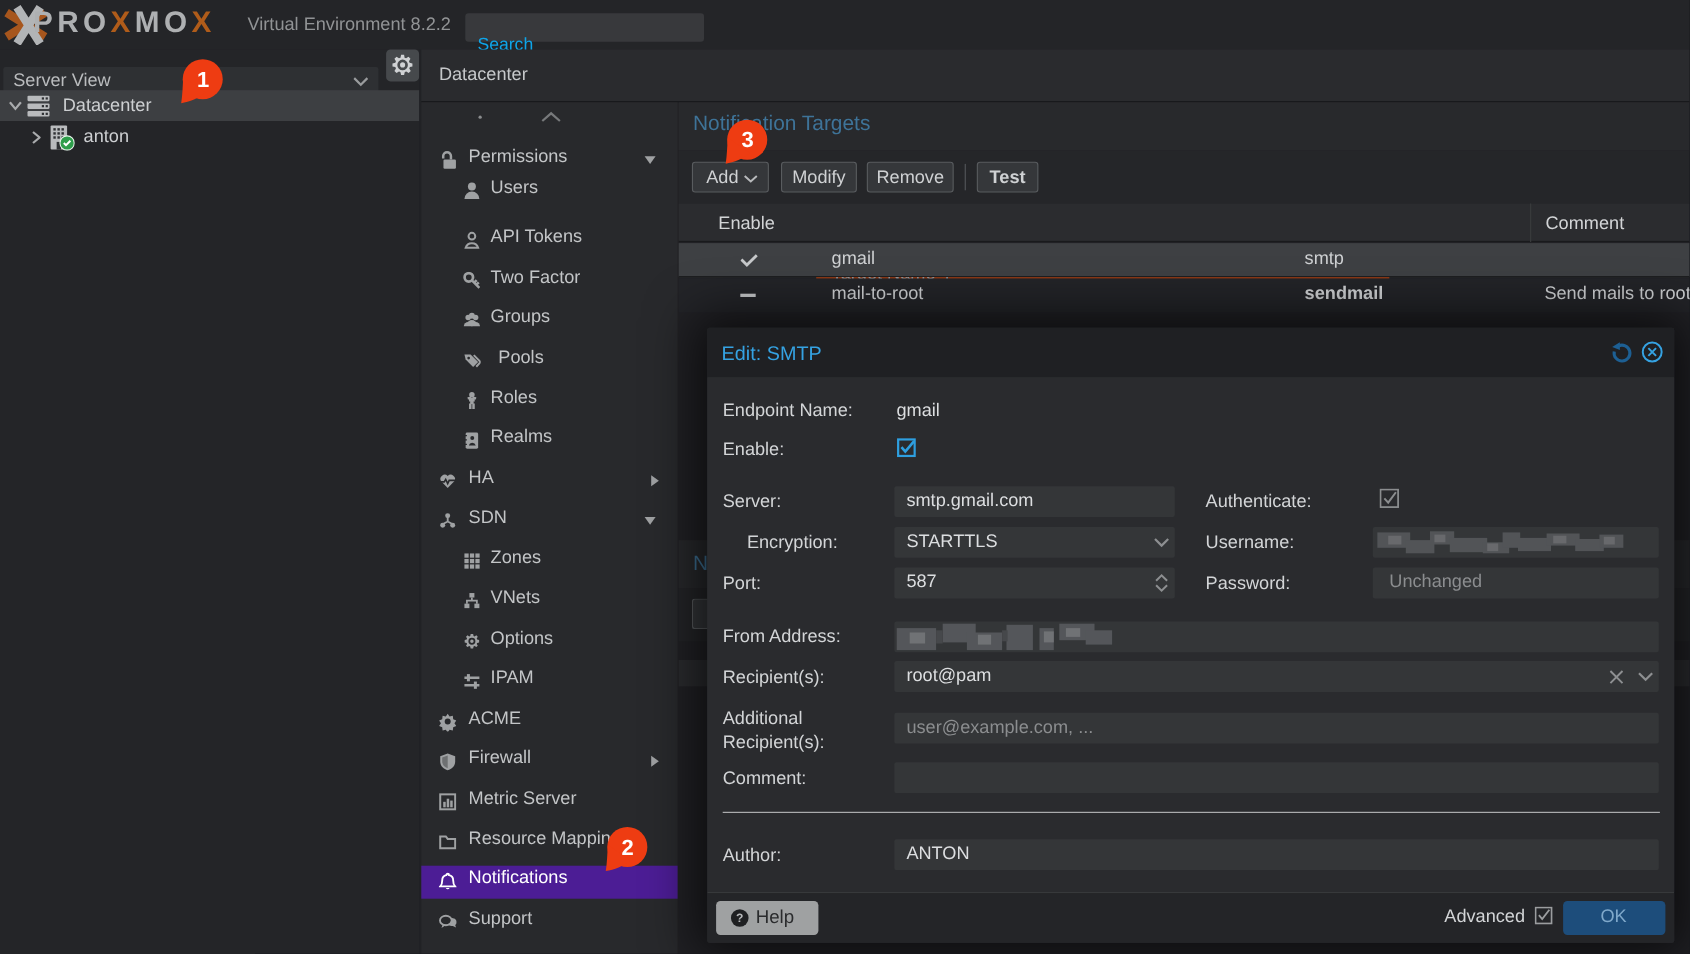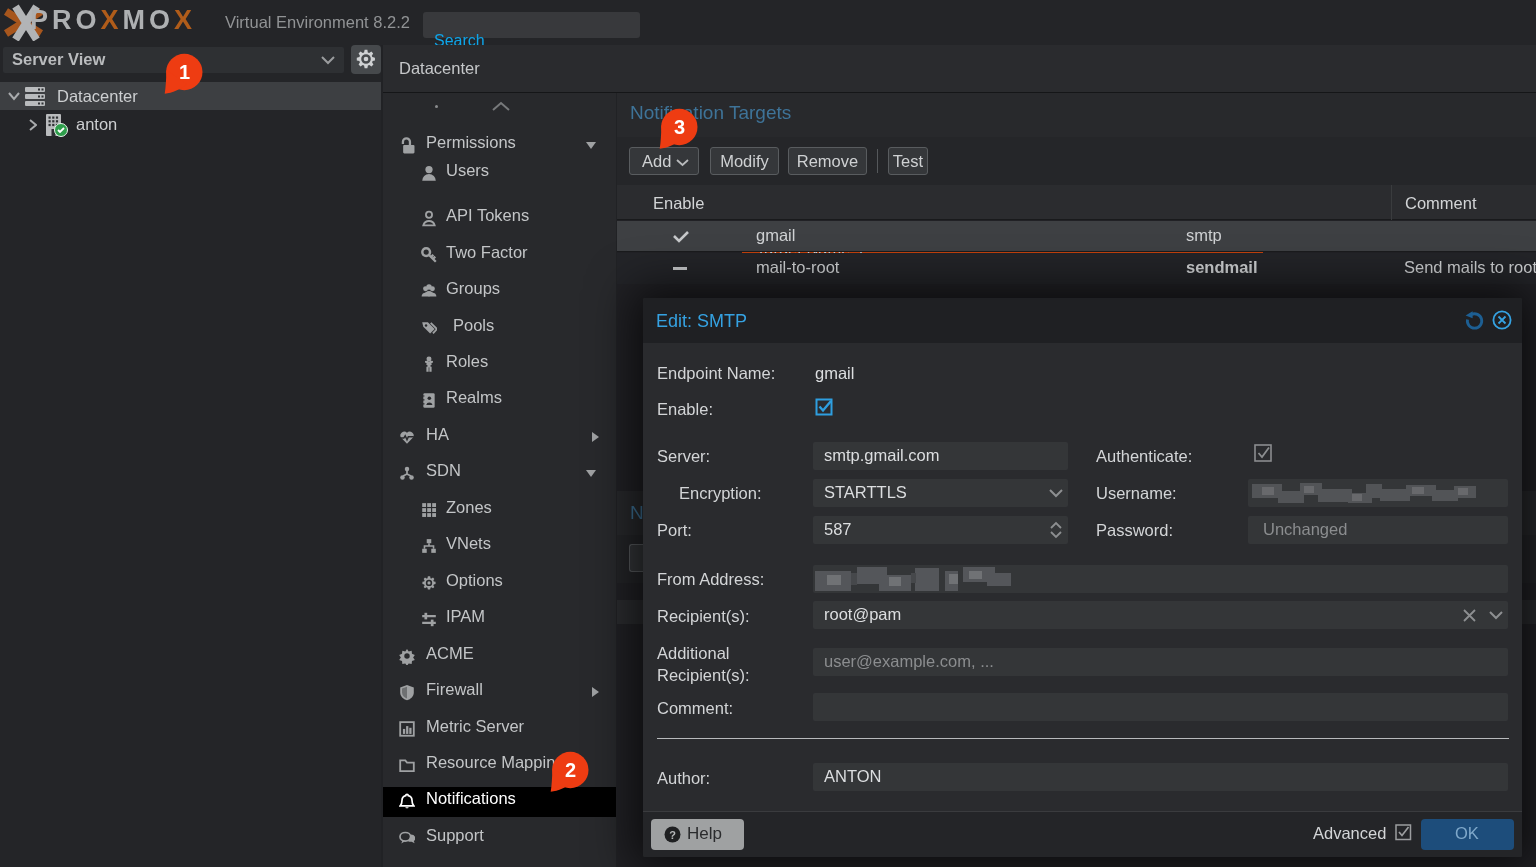--- a/index.html
+++ b/index.html
@@ -10,34 +10,34 @@
 
 #topbar { position:absolute; left:0; top:0; width:1536px; height:45px; background:#242528; }
 #logotext { position:absolute; left:30px; top:5px; font-size:27px; font-weight:bold; letter-spacing:4px; color:#aeb0b2; }
 #logotext .ox { color:#b05c1a; }
 #vetext { position:absolute; left:225px; top:13px; font-size:16.5px; color:#919395; }
 #searchbox { position:absolute; left:423px; top:12px; width:217px; height:26px; background:#38393c; border-radius:3px; }
 #searchbox span { position:absolute; left:11px; top:20px; font-size:16px; color:#0ea5e9; }
 
 
 #sidebar { position:absolute; left:0; top:45px; width:381px; height:822px; background:#242528; }
-#serverview { position:absolute; left:3px; top:2px; width:341px; height:26px; background:#2e3033; border-radius:2px;font-weight:bold; }
+#serverview { position:absolute; left:3px; top:16px; width:341px; height:26px; background:#2e3033; border-radius:2px; }
 #serverview .txt { position:absolute; left:9px; top:3px; font-size:16.5px; color:#babcbe; }
 #gearbtn { position:absolute; left:351px; top:0px; width:30px; height:29px; background:#46494c; border-radius:4px; }
 .treerow { position:absolute; left:0; width:381px; height:28px; }
 .treerow .lbl { position:absolute; top:5px; font-size:16.5px; color:#cdcfd1; }
 
 
 #menupanel { position:absolute; left:383px; top:93px; width:233px; height:774px; background:#28292c; }
 #ctheader { position:absolute; left:383px; top:45px; width:1153px; height:48px; background:#2a2b2e; border-bottom:1px solid #151618; }
 #ctheader span { position:absolute; left:16px; top:14px; font-size:16.5px; color:#c6c8ca; }
 .mitem { position:absolute; left:0; width:233px; height:30px; }
 .mitem .txt { position:absolute; top:2px; font-size:16.5px; color:#c3c5c7; }
 .mitem .ic { position:absolute; top:6px; }
-.mitem.sel { background:#000000; }
+.mitem.sel { background:#4c1d95; }
 .mitem.sel .txt { color:#ffffff; }
 .caret-r { position:absolute; right:17px; top:9px; width:0; height:0; border-left:7px solid #9fa1a3; border-top:5px solid transparent; border-bottom:5px solid transparent; }
 .caret-d { position:absolute; right:20px; top:11px; width:0; height:0; border-top:7px solid #9fa1a3; border-left:5px solid transparent; border-right:5px solid transparent; }
 
 
 #main { position:absolute; left:617px; top:93px; width:919px; height:774px; background:#212125; }
 #titlestrip { position:absolute; left:0; top:0; width:919px; height:44px; background:#28292c; }
 #sec1title { position:absolute; left:13px; top:9px; font-size:19px; color:#3e7398; }
 #toolbar1 { position:absolute; left:0; top:44px; width:919px; height:48px; background:#252629; }
 .tbtn { position:absolute; top:10px; height:28px; background:#35373a; border:1px solid #595c5f; border-radius:3px; color:#cfd1d3; font-size:16.5px; text-align:center; line-height:26px; }
@@ -332,21 +332,21 @@
     <div id="toolbar1">
       <div class="tbtn" style="left:12px; width:70px;">
           <span style="position:absolute;left:12px;top:0">Add</span>
           <svg style="position:absolute;left:46px;top:11px" width="13" height="8">
             <path d="M1,1 L6.5,6 L12,1" stroke="#b8babc" stroke-width="1.8" fill="none"></path>
           </svg>
         </div>
       <div class="tbtn" style="left:93px; width:69px;">Modify</div>
       <div class="tbtn" style="left:171px; width:79px;">Remove</div>
       <div style="position:absolute; left:260px; top:12px; width:1px; height:24px; background:#55585b;"></div>
-      <div class="tbtn" style="left:271px; width:40px;">Test</div>
+      <div class="tbtn" style="left:271px; width:56px;font-weight:bold;">Test</div>
     </div>
     <div id="thead">
       <div class="th" style="left:0;width:125px;">
           <span style="left:36px">Enable</span>
         </div>
       <div id="thsort">
           <span style="position:absolute;left:14px;top:9px;font-size:16.5px;color:#d2d4d6;">Target Name</span>
         <svg class="abs" style="left:112px;top:7px" width="14" height="20">
             <path d="M7,17 L7,3.5 M2.5,8 L7,3 L11.5,8" stroke="#bfc1c3" stroke-width="1.7" fill="none"></path>
           </svg>

